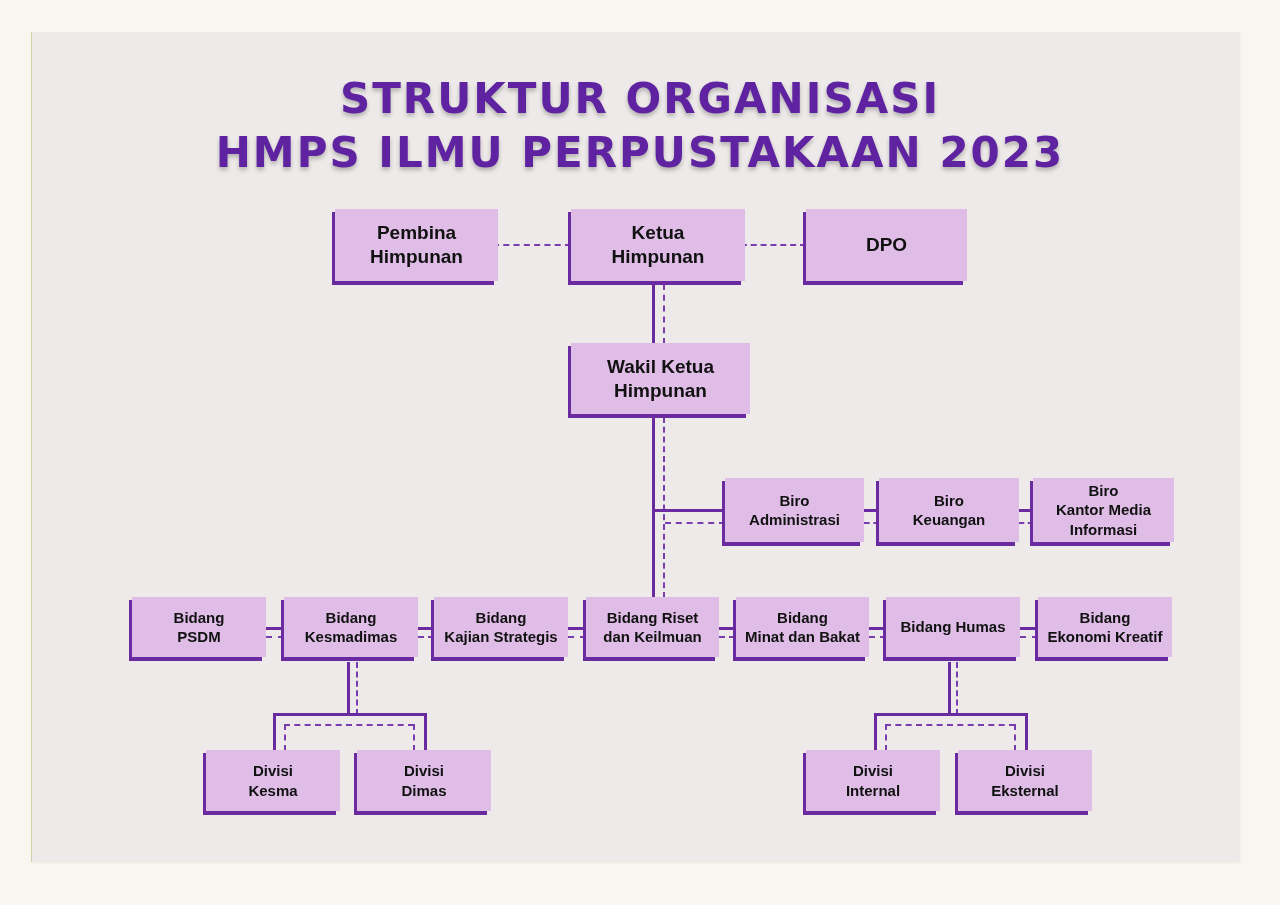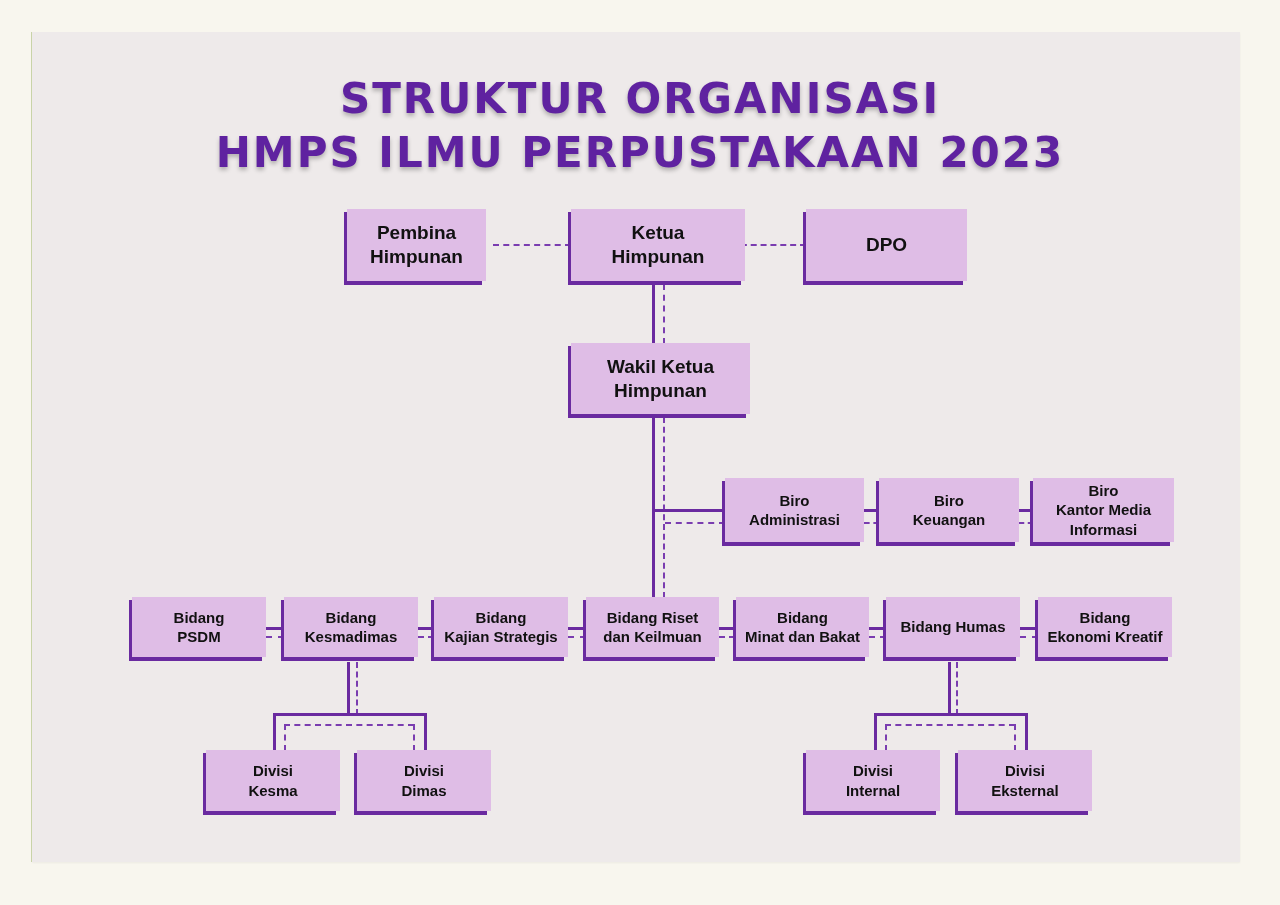--- a/index.html
+++ b/index.html
@@ -87,21 +87,21 @@
 
 <div class="line" style="left:948px; top:662px; width:3px; height:53px;"></div>
 <div class="dv" style="left:956px; top:662px; height:53px;"></div>
 <div class="line" style="left:874px; top:713px; width:154px; height:3px;"></div>
 <div class="line" style="left:874px; top:713px; width:3px; height:38px;"></div>
 <div class="line" style="left:1025px; top:713px; width:3px; height:38px;"></div>
 <div class="dh" style="left:885px; top:724px; width:130px;"></div>
 <div class="dv" style="left:885px; top:724px; height:27px;"></div>
 <div class="dv" style="left:1014px; top:724px; height:27px;"></div>
 
-<div class="box big" style="left:344px; top:209px; width:142px; height:76px;">
+<div class="box big" style="left:332px; top:209px; width:166px; height:76px;">
   <div class="edge-l"></div>
     <div class="edge-b"></div>
   <div class="fill">Pembina
 Himpunan</div>
 </div>
 <div class="box big" style="left:568px; top:209px; width:177px; height:76px;">
   <div class="edge-l"></div>
     <div class="edge-b"></div>
   <div class="fill">Ketua
 Himpunan</div>

